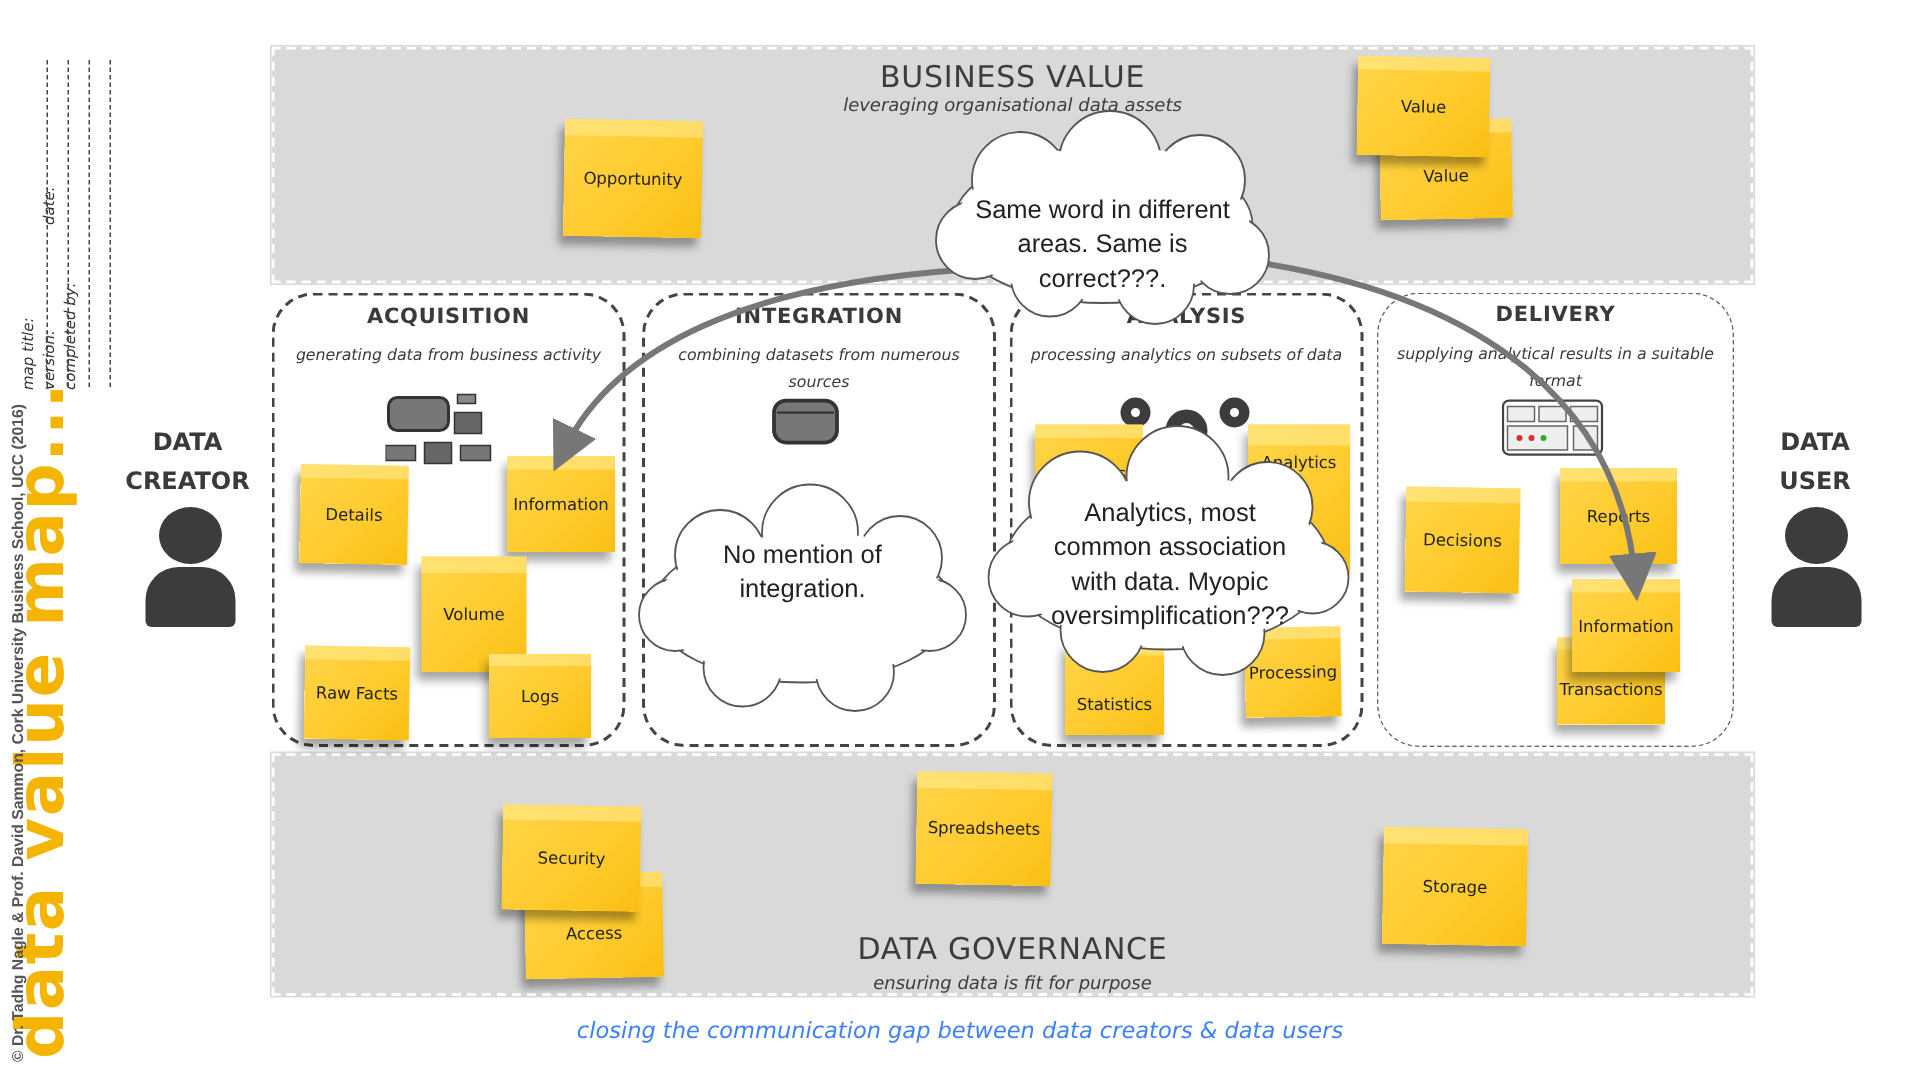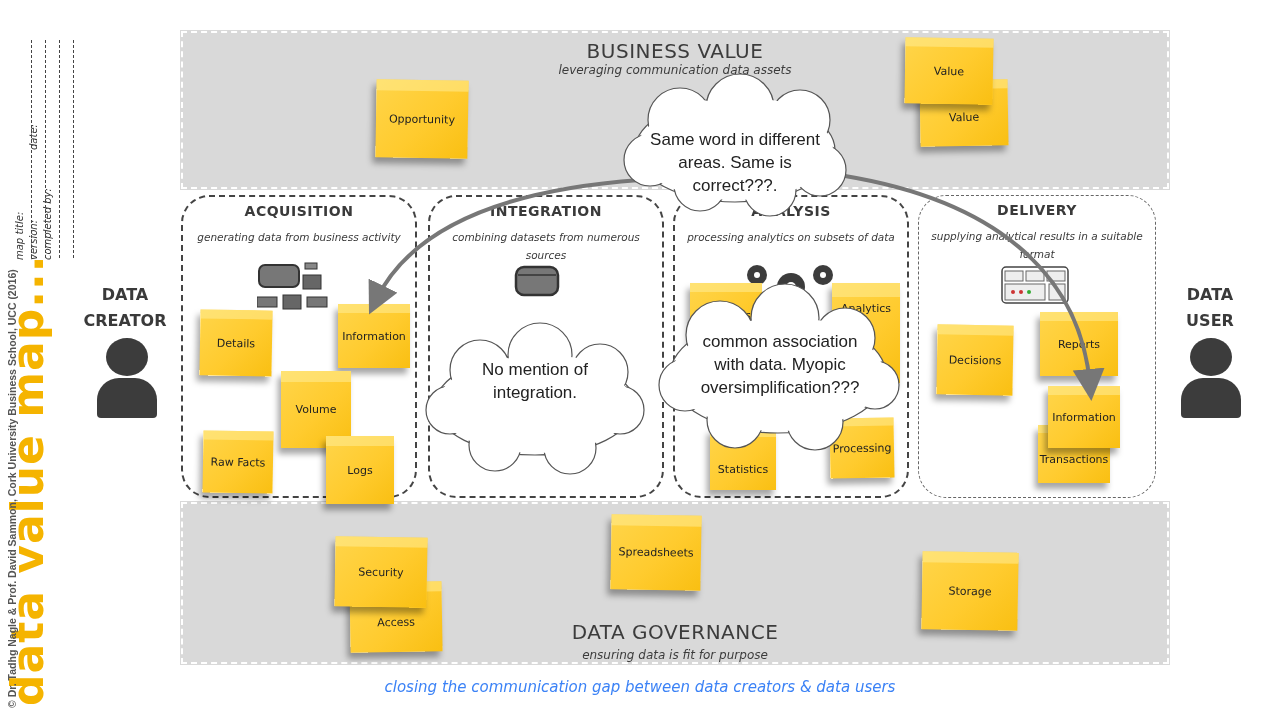--- a/index.html
+++ b/index.html
@@ -110,21 +110,21 @@
 <div class="side-form" style="left:28px;">version:</div>
 <div class="side-form" style="left:28px; top:150px;">date:</div>
 <div class="side-form" style="left:42px;">completed by:</div>
 <div class="side-line" style="left:31px;"></div>
 <div class="side-line" style="left:45px;"></div>
 <div class="side-line" style="left:59px;"></div>
 <div class="side-line" style="left:73px;"></div>
 
 <div class="band" style="left:181px; top:31px; width:988px; height:158px;">
   <div class="band-title" style="top:6px; font-size:20px;">BUSINESS VALUE</div>
-  <div class="band-sub" style="top:30px;">leveraging communication data assets</div>
+  <div class="band-sub" style="top:30px;">leveraging organisational data assets</div>
 </div>
 <div class="sticky" style="left:376px; top:80px; width:92px; height:78px; transform:rotate(1deg);">
     <span>Opportunity</span>
   </div>
 <div class="sticky" style="left:920px; top:80px; width:88px; height:66px; transform:rotate(-1deg);">
     <span style="margin-top:8px">Value</span>
   </div>
 <div class="sticky" style="left:905px; top:38px; width:88px; height:66px; transform:rotate(1deg);">
     <span>Value</span>
   </div>
@@ -203,21 +203,21 @@
   </div>
 <div class="sticky" style="left:338px; top:304px; width:72px; height:64px;">
     <span>Information</span>
   </div>
 <div class="sticky" style="left:281px; top:371px; width:70px; height:77px;">
     <span>Volume</span>
   </div>
 <div class="sticky" style="left:203px; top:431px; width:70px; height:62px; transform:rotate(1deg);">
     <span>Raw Facts</span>
   </div>
-<div class="sticky" style="left:326px; top:436px; width:68px; height:68px;">
+<div class="sticky" style="left:326px; top:436px; width:68px; height:56px;">
     <span>Logs</span>
   </div>
 
 <div class="sticky" style="left:690px; top:283px; width:72px; height:64px;">
     <span>Analytics</span>
   </div>
 <div class="sticky" style="left:832px; top:283px; width:68px; height:100px;">
     <span style="margin-top:-50px">Analytics</span>
   </div>
 <div class="sticky" style="left:710px; top:428px; width:66px; height:62px;">
@@ -310,18 +310,19 @@
 <div class="cloud-text" style="left:640px; top:128px; width:190px;">
   <div>Same word in different</div>
   <div>areas. Same is</div>
   <div>correct???.</div>
 </div>
 <div class="cloud-text" style="left:450px; top:358px; width:170px;">
   <div>No mention of</div>
   <div>integration.</div>
 </div>
 <div class="cloud-text" style="left:675px; top:330px; width:210px;">
+  <div>Analytics, most</div>
   <div>common association</div>
   <div>with data. Myopic</div>
   <div>oversimplification???</div>
 </div>
 
 <div class="footer">closing the communication gap between data creators &amp; data users</div>
 
 </body></html>

